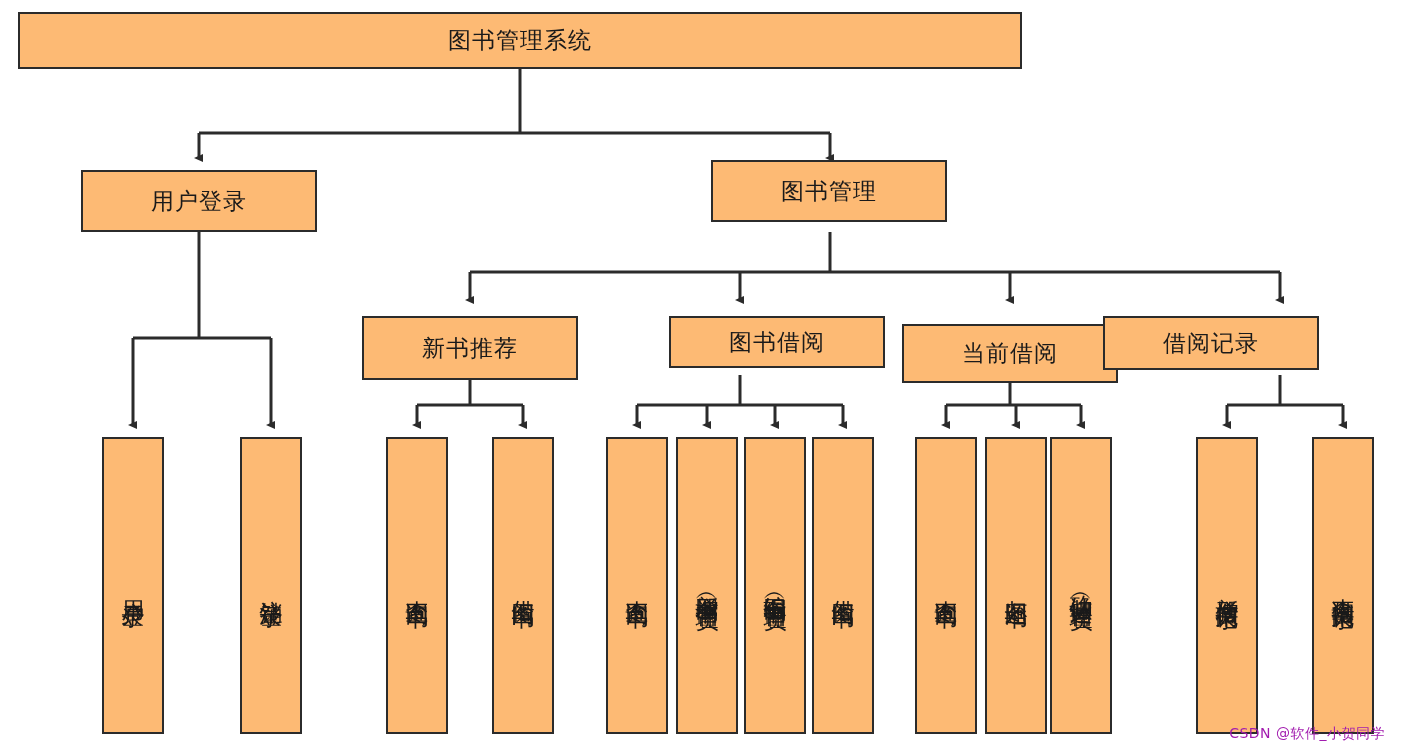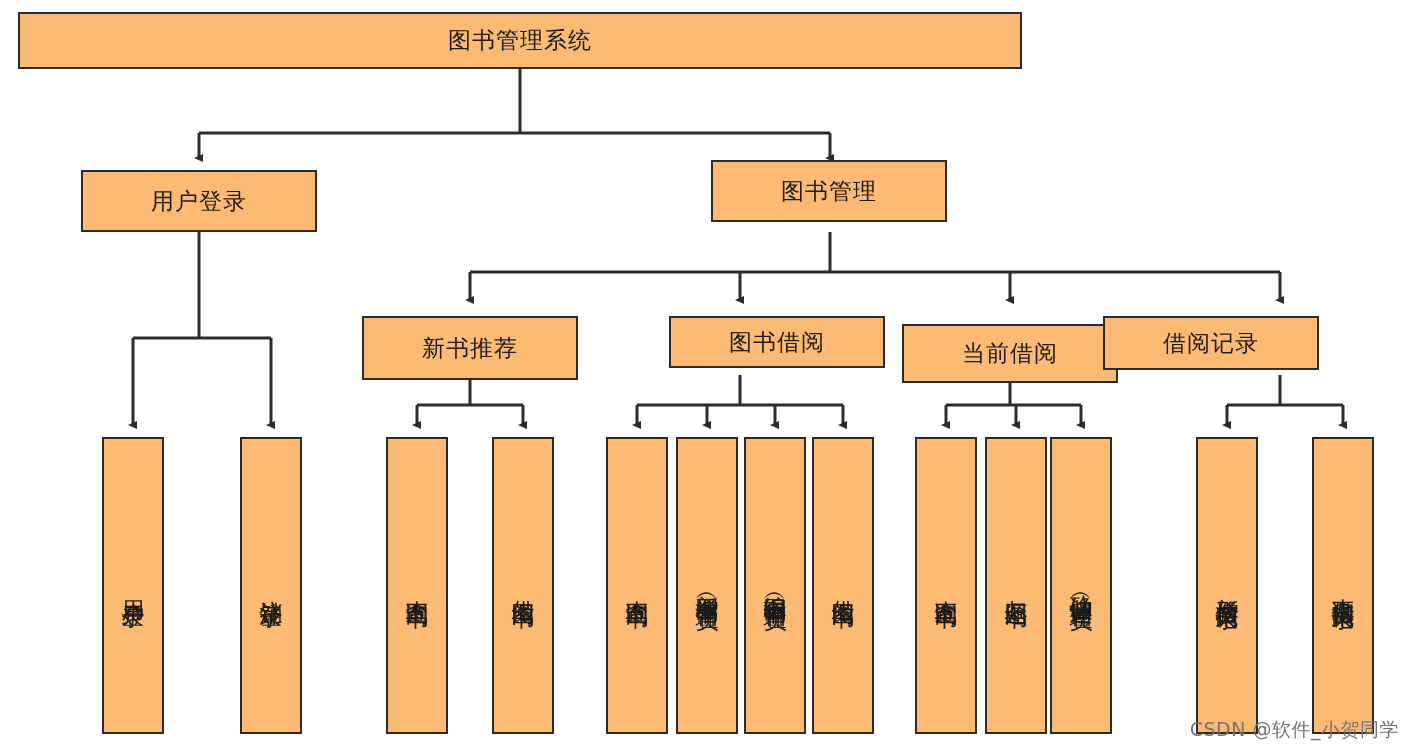--- a/index.html
+++ b/index.html
@@ -51,24 +51,24 @@
     text-orientation: upright;
     white-space: normal;
     text-align: center;
   }
   .node .label {
     display: block;
     text-align: center;
   }
   #watermark {
     position: absolute;
-    right: 6px;
+    right: 20px;
     bottom: 4px;
-    font-size: 19px;
-    color: #737373;
+    font-size: 14px;
+    color: #a21caf;
     letter-spacing: 0.5px;
     white-space: nowrap;
     pointer-events: none;
   }
 </style>
 </head>
 <body>
 
 <div id="canvas">
 

